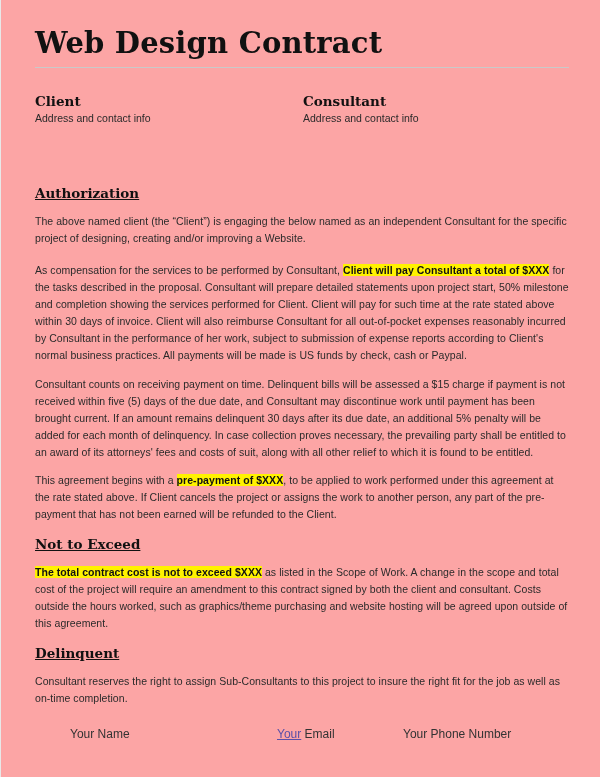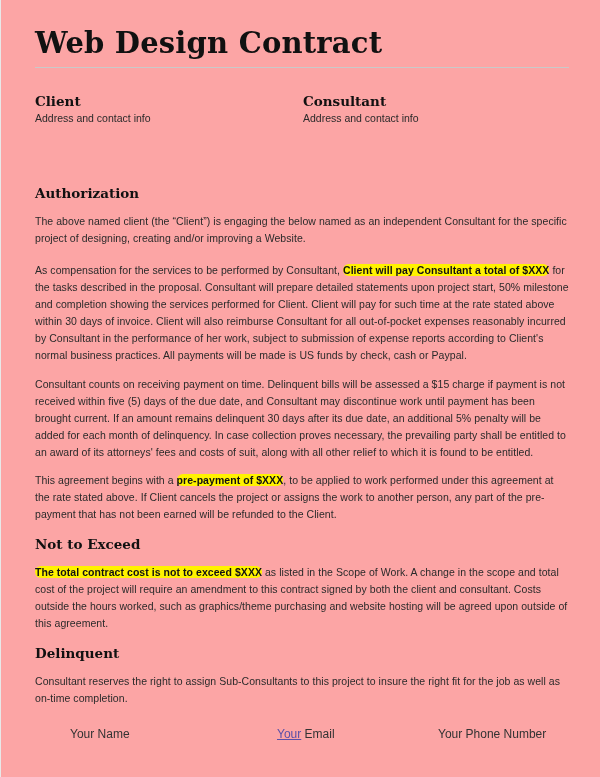--- a/index.html
+++ b/index.html
@@ -99,40 +99,40 @@
   .section-gap-md { margin-top: 15px; }
   .section-gap-sm { margin-top: 13px; }
 
   .section-title {
     font-family: "DejaVu Serif", serif;
     font-weight: bold;
     font-size: 13.5px;
     color: #111111;
     line-height: 1.25;
     margin-bottom: 1px;
+    text-decoration: underline;
   }
 
   .para {
     font-size: 10.5px;
     line-height: 1.63;
     color: #2a2a2a;
     text-align: left;
     letter-spacing: 0.005em;
   }
   .para + .para {
     margin-top: 11px;
   }
 
   .hl {
     background-color: #fff200;
     font-weight: bold;
     color: #111111;
     padding: 0 0px;
     box-decoration-break: clone;
-    border-radius: 6px;
     -webkit-box-decoration-break: clone;
   }
 
   
   .footer {
     position: absolute;
     left: 0;
     top: 726px;
     width: 548px;
     height: 24px;
@@ -140,21 +140,21 @@
   .footer-field {
     position: absolute;
     top: 0;
     font-size: 12px;
     color: #333333;
     line-height: 1.4;
     white-space: nowrap;
   }
   .ff-name  { left: 69px; }
   .ff-email { left: 276px; }
-  .ff-phone { left: 437px; text-align: center; }
+  .ff-phone { left: 402px; text-align: center; }
 
   .link-word {
     color: #5b4fa8;
     text-decoration: underline;
   }
 </style>
 </head>
 <body>
 
 <div class="page">

